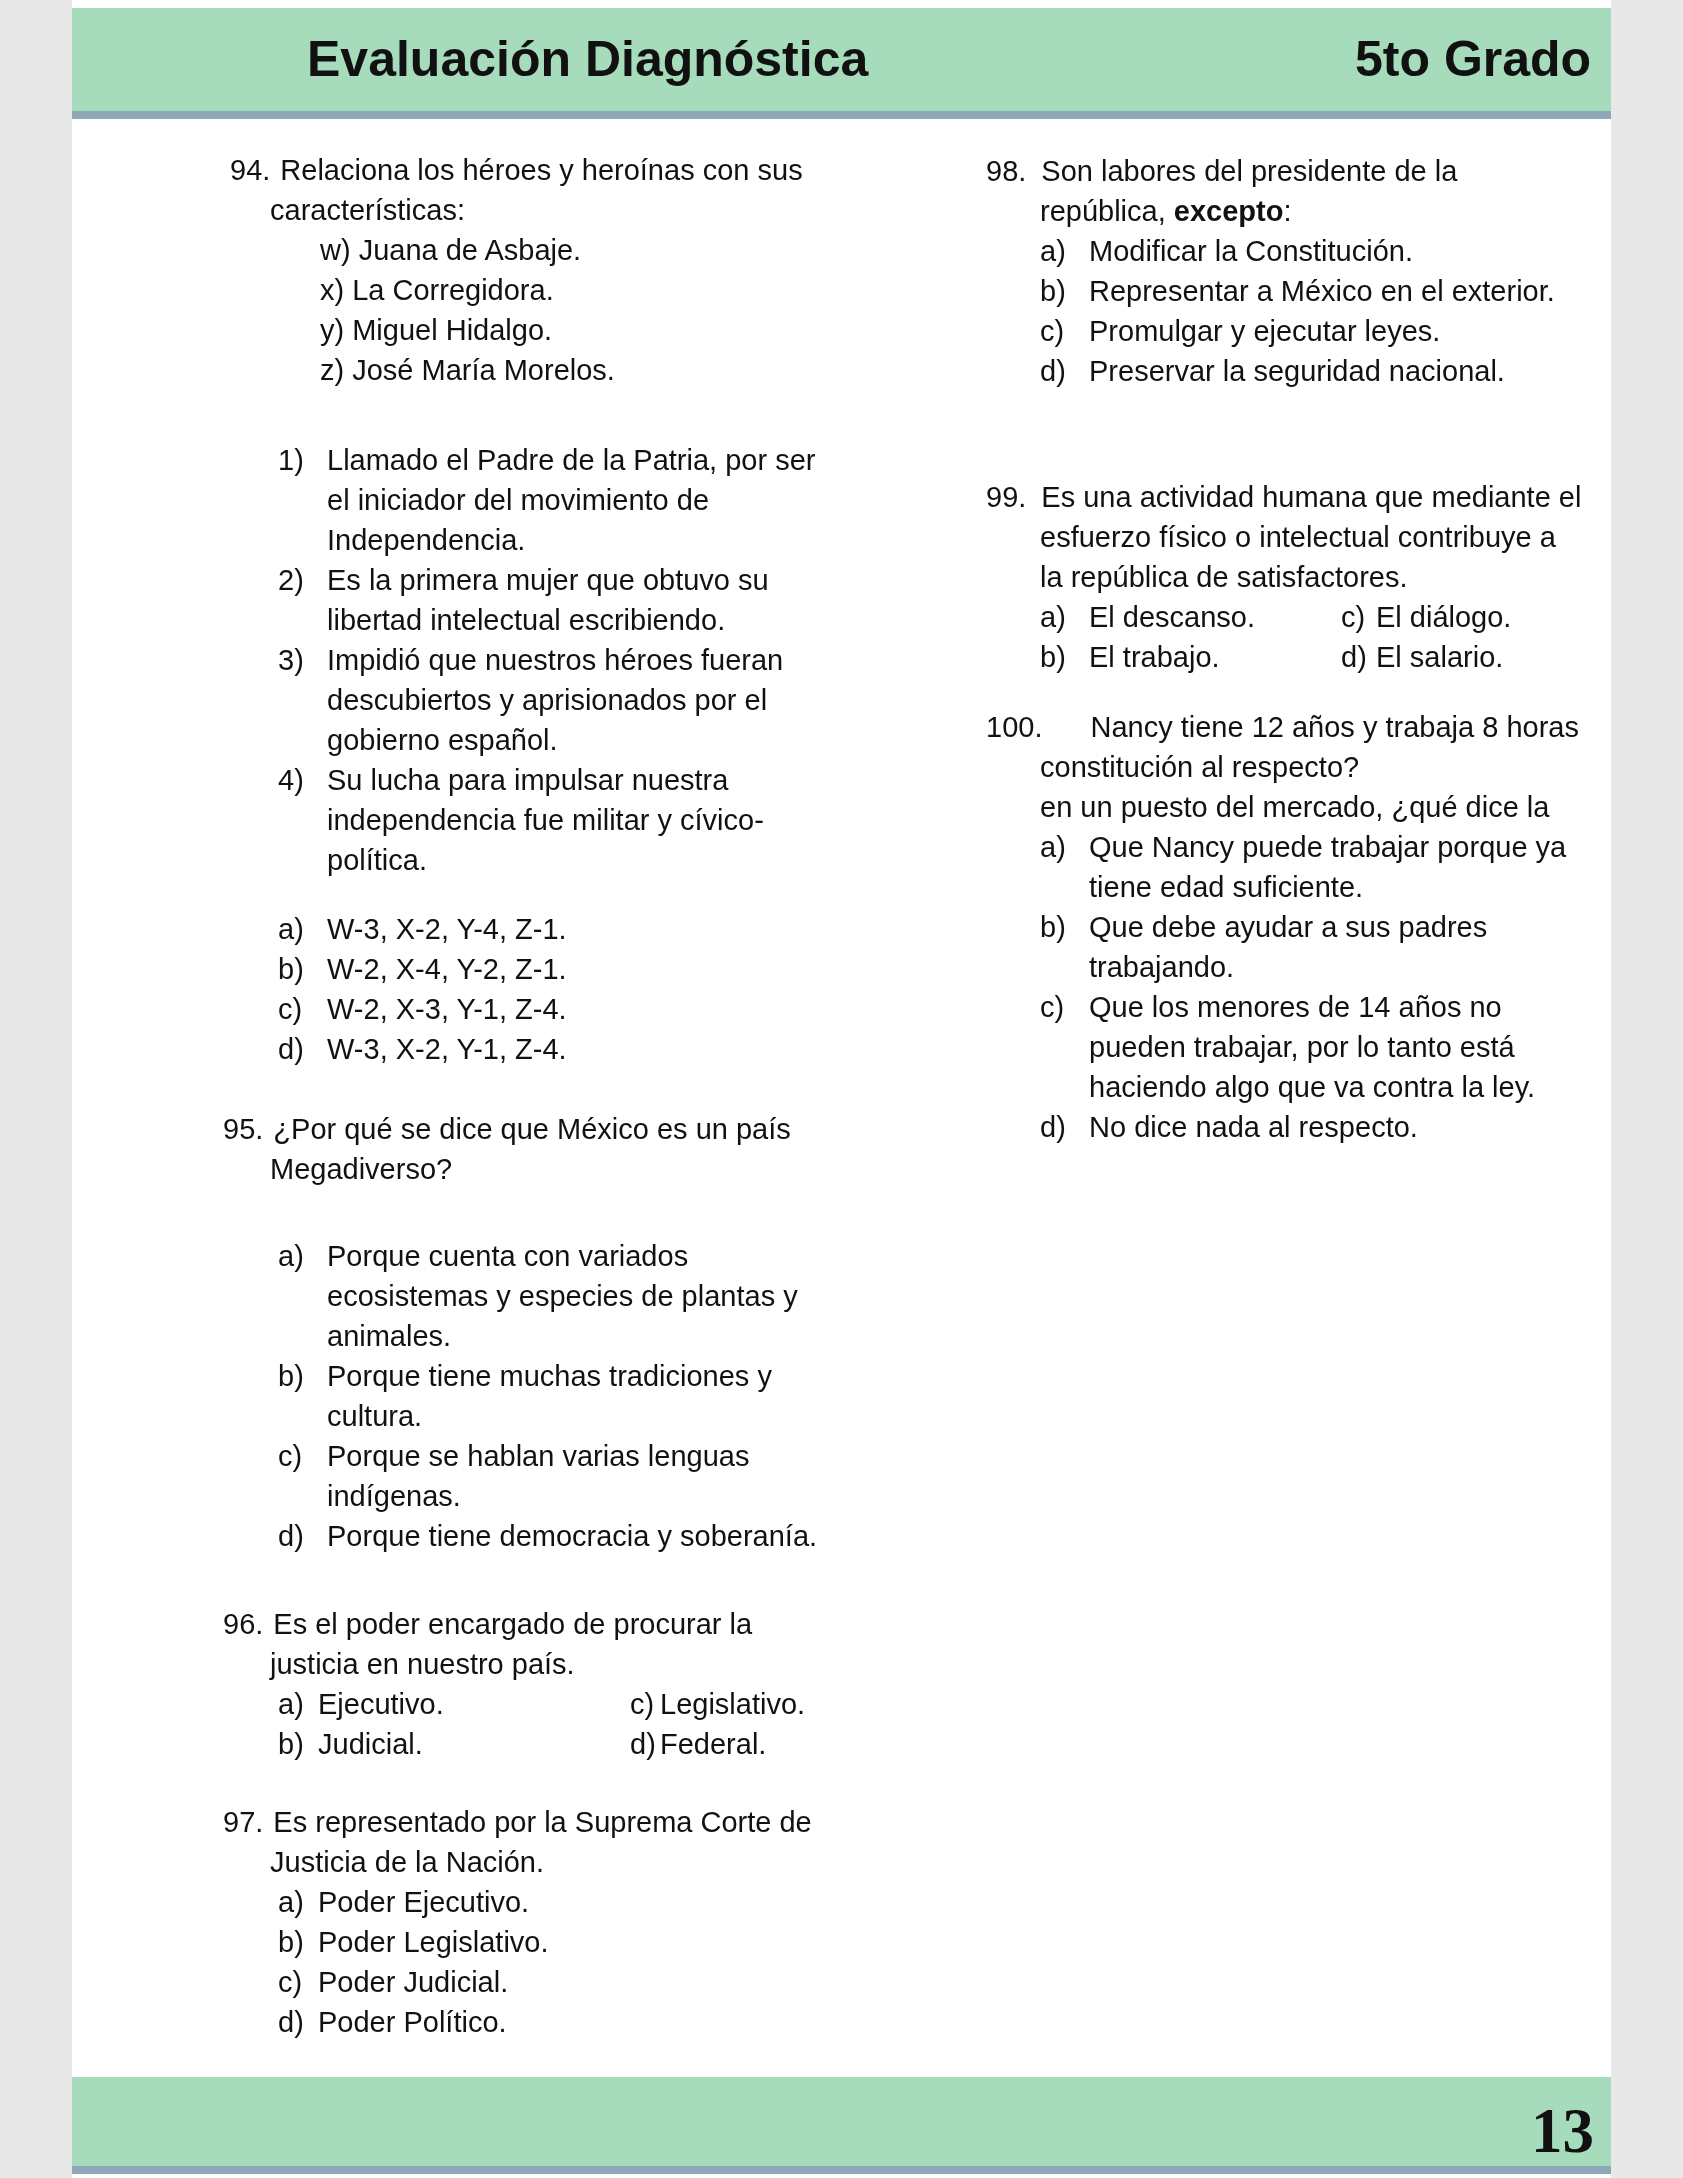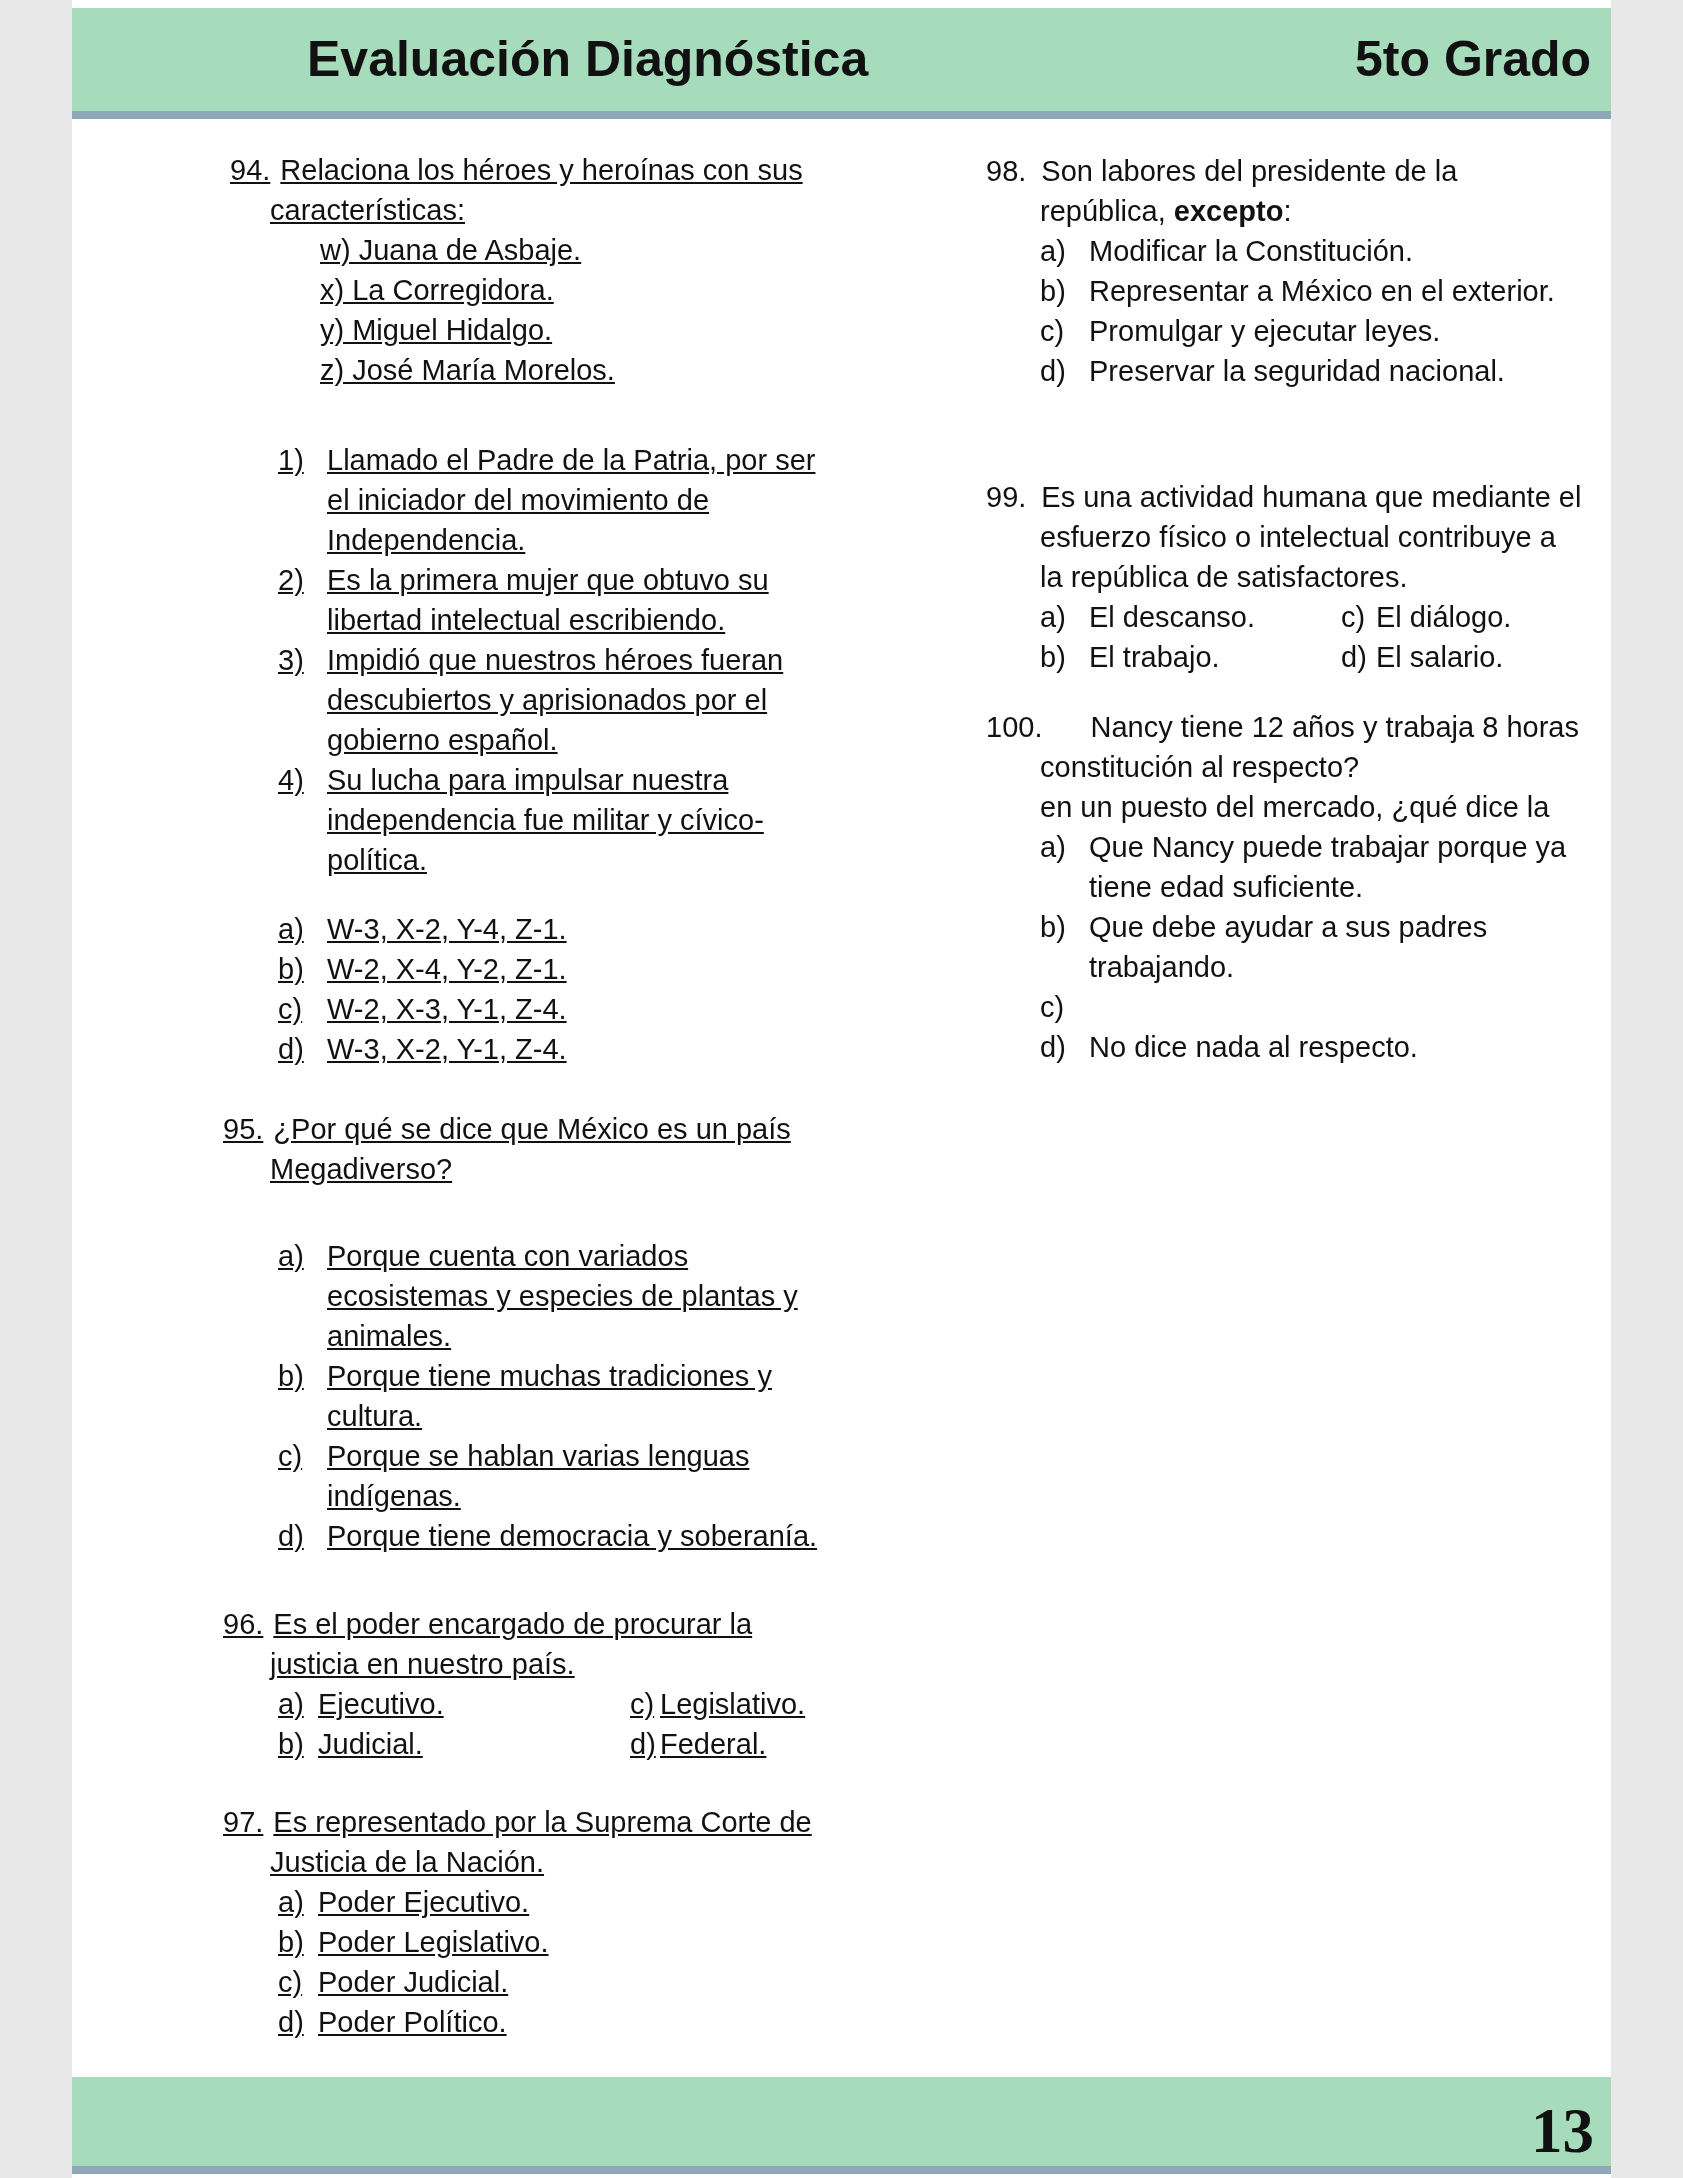--- a/index.html
+++ b/index.html
@@ -20,21 +20,21 @@
     font-family:"Liberation Serif","DejaVu Serif",serif;
   }
   
   .col { position:absolute; top:119px; font-size:29px; line-height:40px; }
   .col-left  { left:151px; width:752px; }
   .col-right { left:914px; width:752px; }
   
   .q { position:relative; }
   .line { white-space:pre; }
   .txt, .lbl, .matches { white-space:pre; }
-  .col-left  .q { padding-left:47px;text-decoration:underline; }
+  .col-left  .q { padding-left:47px; }
   .col-right .q { padding-left:54px; }
   .col-left  .l1 { text-indent:-47px; }
   .col-right .l1 { text-indent:-54px; }
   #q94 .l1 { text-indent:-40px; }
   .qnum { margin-right:10px; }
   .col-right .qnum { margin-right:15px; }
   #q100 .qnum { margin-right:48px; }
   
   .opt { display:flex; }
   .lbl { flex:0 0 49px; }
@@ -259,20 +259,23 @@
             <span class="txt">Que Nancy puede trabajar porque ya
 tiene edad suficiente.</span>
           </div>
         <div class="opt">
             <span class="lbl">b)</span>
             <span class="txt">Que debe ayudar a sus padres
 trabajando.</span>
           </div>
         <div class="opt">
             <span class="lbl">c)</span>
+            <span class="txt">Que los menores de 14 años no
+pueden trabajar, por lo tanto está
+haciendo algo que va contra la ley.</span>
           </div>
         <div class="opt">
             <span class="lbl">d)</span>
             <span class="txt">No dice nada al respecto.</span>
           </div>
       </div>
     </section>
 
   </div>
 

